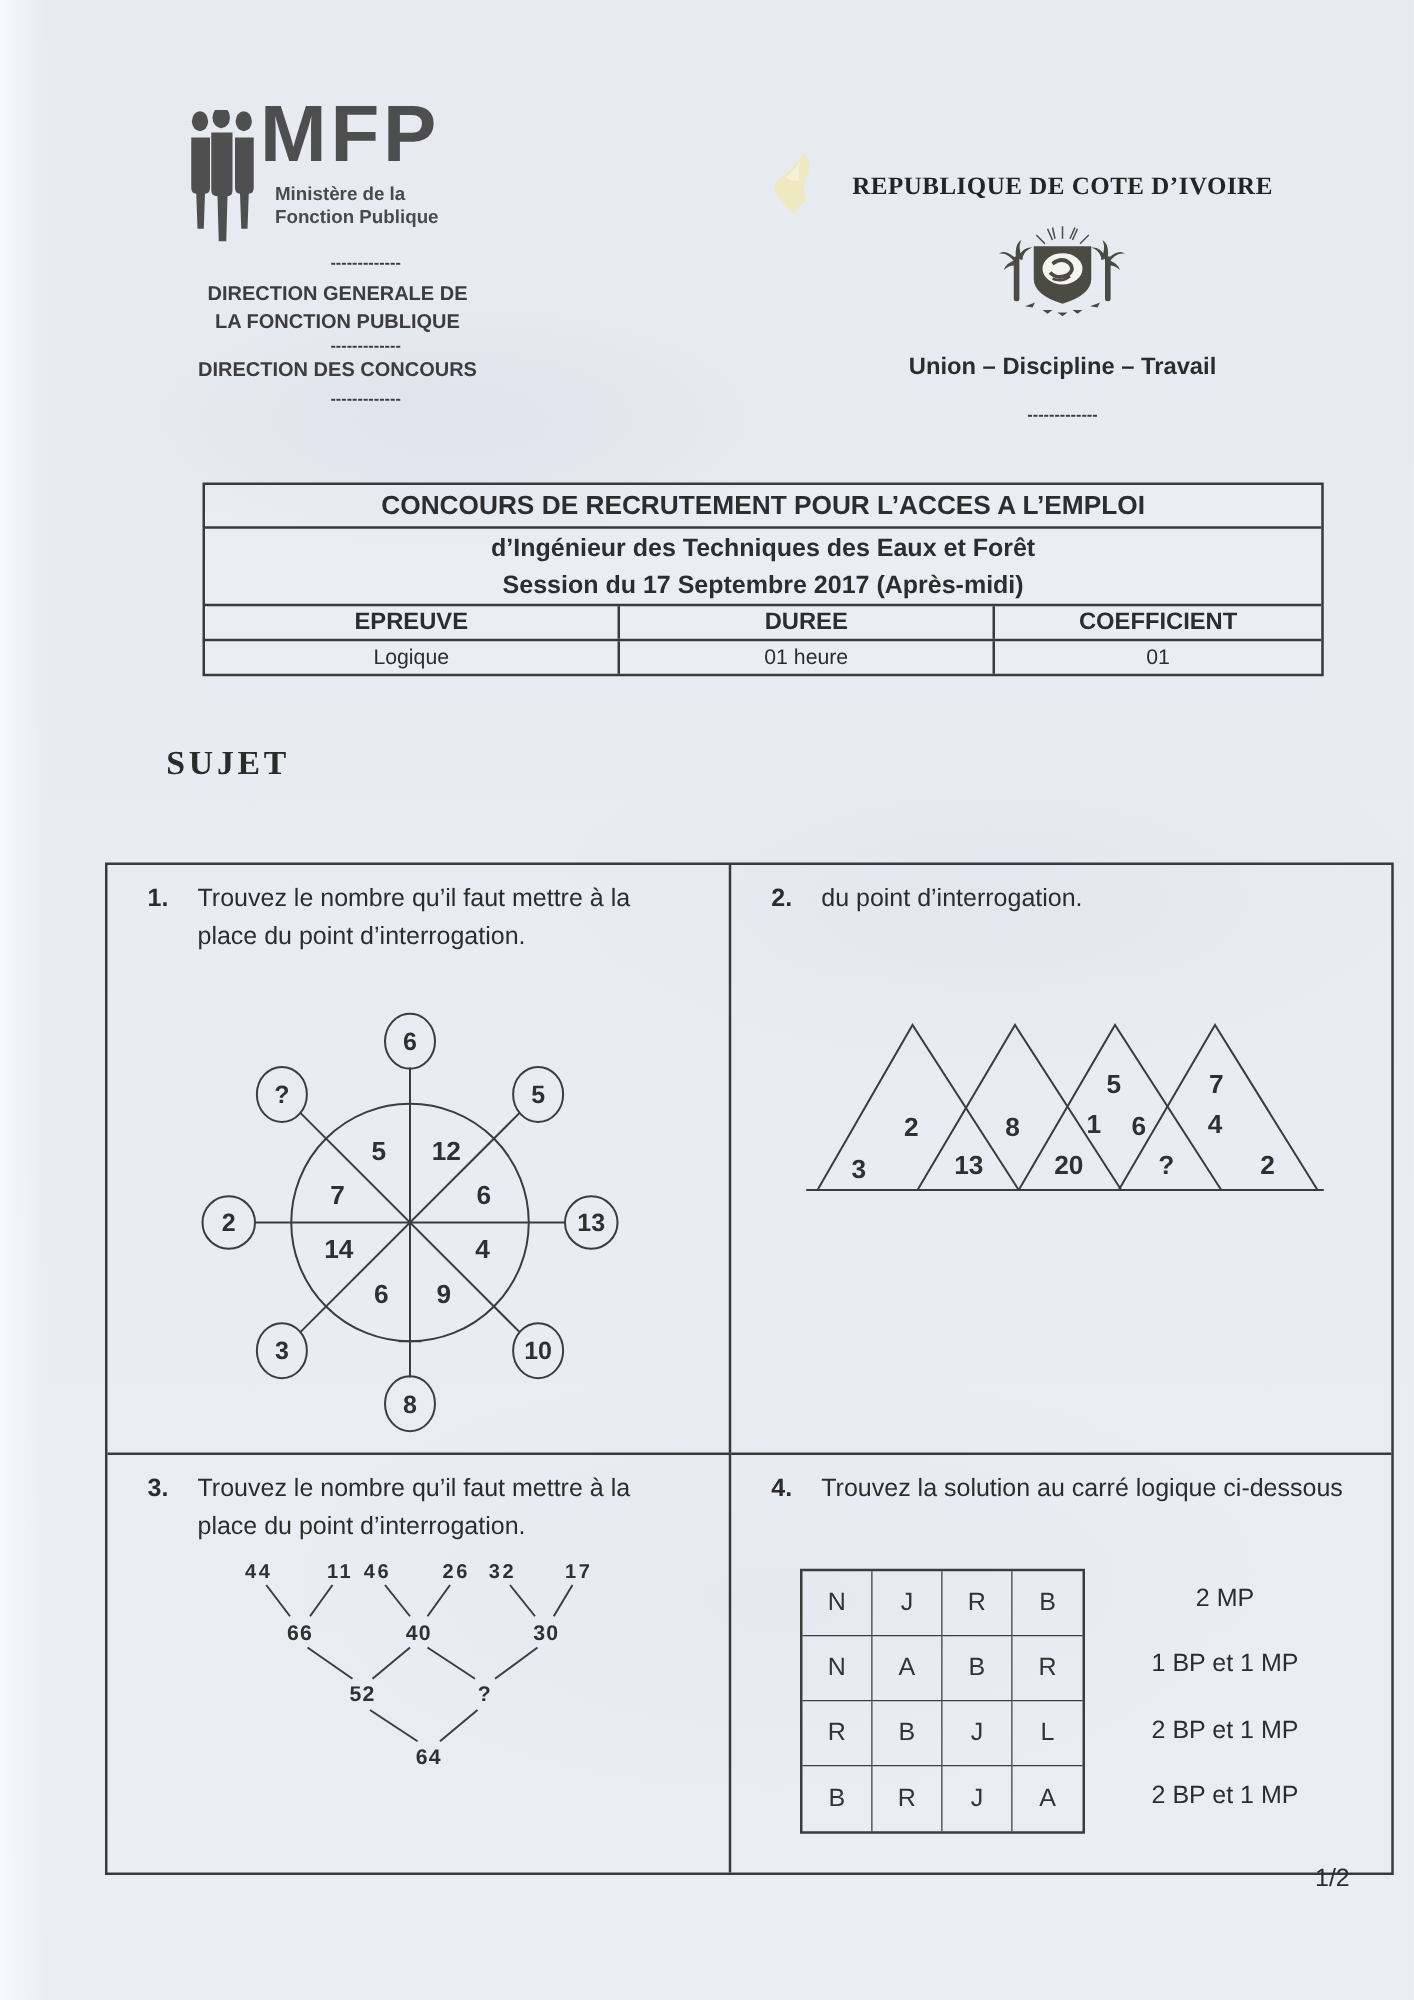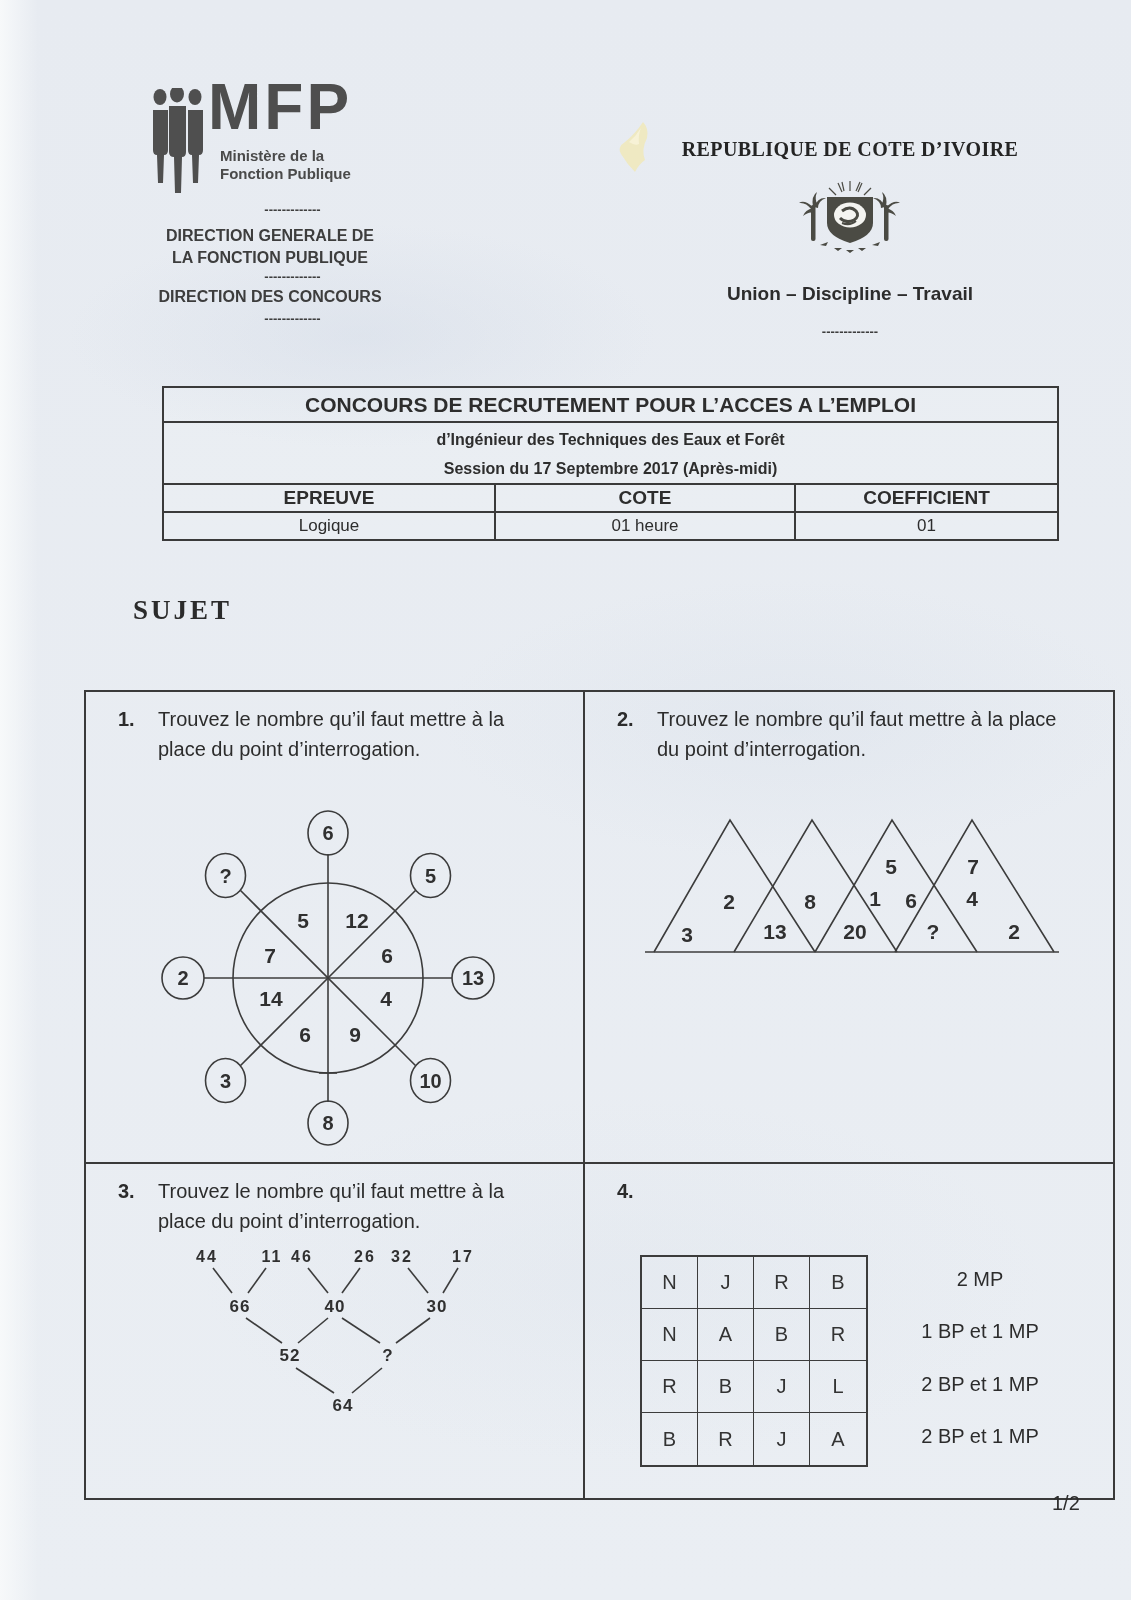--- a/index.html
+++ b/index.html
@@ -40,21 +40,21 @@
   .motto { margin-top:26px; font-weight:bold; font-size:19px; color:#2c2c2c; }
   .sep-r { margin-top:19px; }
   .smudge { position:absolute; left:605px; top:120px; }
 
   
   .exam-table { position:absolute; left:140px; top:386px; width:897px;
                 border:2px solid #3a3a3a; background:rgba(255,255,255,.10);margin-left:22px; }
   .t-title { height:35px; border-bottom:2px solid #3a3a3a; display:flex; align-items:center;
              justify-content:center; font-weight:bold; font-size:21px; color:#2d2d2d; }
   .t-sub { height:62px; border-bottom:2px solid #3a3a3a; text-align:center; font-weight:bold;
-           font-size:16px; line-height:29px; padding-top:2px; color:#2d2d2d; }
+           font-size:20px; line-height:29px; padding-top:2px; color:#2d2d2d; }
   .t-head { display:flex; height:28px; border-bottom:2px solid #3a3a3a;
             font-weight:bold; font-size:19px; color:#2d2d2d; }
   .t-vals { display:flex; height:26px; font-weight:normal; font-size:17px; color:#2d2d2d; }
   .tc { display:flex; align-items:center; justify-content:center; }
   .tc1 { width:332px; border-right:2px solid #3a3a3a; }
   .tc2 { width:300px; border-right:2px solid #3a3a3a; }
   .tc3 { flex:1; }
   .t-vals .tc1, .t-vals .tc2 { border-right:2px solid #3a3a3a; }
 
   
@@ -163,21 +163,21 @@
   </div>
 
   <div class="exam-table">
     <div class="t-title">CONCOURS DE RECRUTEMENT POUR L’ACCES A L’EMPLOI</div>
     <div class="t-sub">
       <div>d’Ingénieur des Techniques des Eaux et Forêt</div>
       <div>Session du 17 Septembre 2017 (Après-midi)</div>
     </div>
     <div class="t-head">
       <div class="tc tc1">EPREUVE</div>
-      <div class="tc tc2">COTE</div>
+      <div class="tc tc2">DUREE</div>
       <div class="tc tc3">COEFFICIENT</div>
     </div>
     <div class="t-vals">
       <div class="tc tc1">Logique</div>
       <div class="tc tc2">01 heure</div>
       <div class="tc tc3">01</div>
     </div>
   </div>
 
   <div class="sujet">SUJET</div>
@@ -227,21 +227,20 @@
           <text x="133" y="228">14</text>
           <text x="132" y="185">7</text>
         </g>
       </svg>
     </div>
 
     <div class="pz pz-q2">
       <div class="qrow">
         <div class="qnum">2.</div>
         <div class="qtext">
-          <div>Trouvez le nombre qu’il faut mettre à la place</div>
           <div>du point d’interrogation.</div>
         </div>
       </div>
       <svg class="c2svg" width="420" height="152" viewBox="0 0 420 152">
         <line class="dline" x1="3" y1="142" x2="417" y2="142"></line>
         <path class="dline" d="M12,142 L88,10 L173,142"></path>
         <path class="dline" d="M92,142 L170,10 L255,142"></path>
         <path class="dline" d="M173,142 L250,10 L335,142"></path>
         <path class="dline" d="M253,142 L330,10 L412,142"></path>
         <g font-size="21" font-weight="600" text-anchor="middle">
@@ -300,20 +299,21 @@
           <text x="198" y="123">?</text>
           <text x="153" y="173">64</text>
         </g>
       </svg>
     </div>
 
     <div class="pz pz-q4">
       <div class="qrow">
         <div class="qnum">4.</div>
         <div class="qtext">
+          <div>Trouvez la solution au carré logique ci-dessous</div>
         </div>
       </div>
       <div class="gtable">
         <div class="gcell">N</div>
         <div class="gcell">J</div>
         <div class="gcell">R</div>
         <div class="gcell">B</div>
         <div class="gcell">N</div>
         <div class="gcell">A</div>
         <div class="gcell">B</div>

